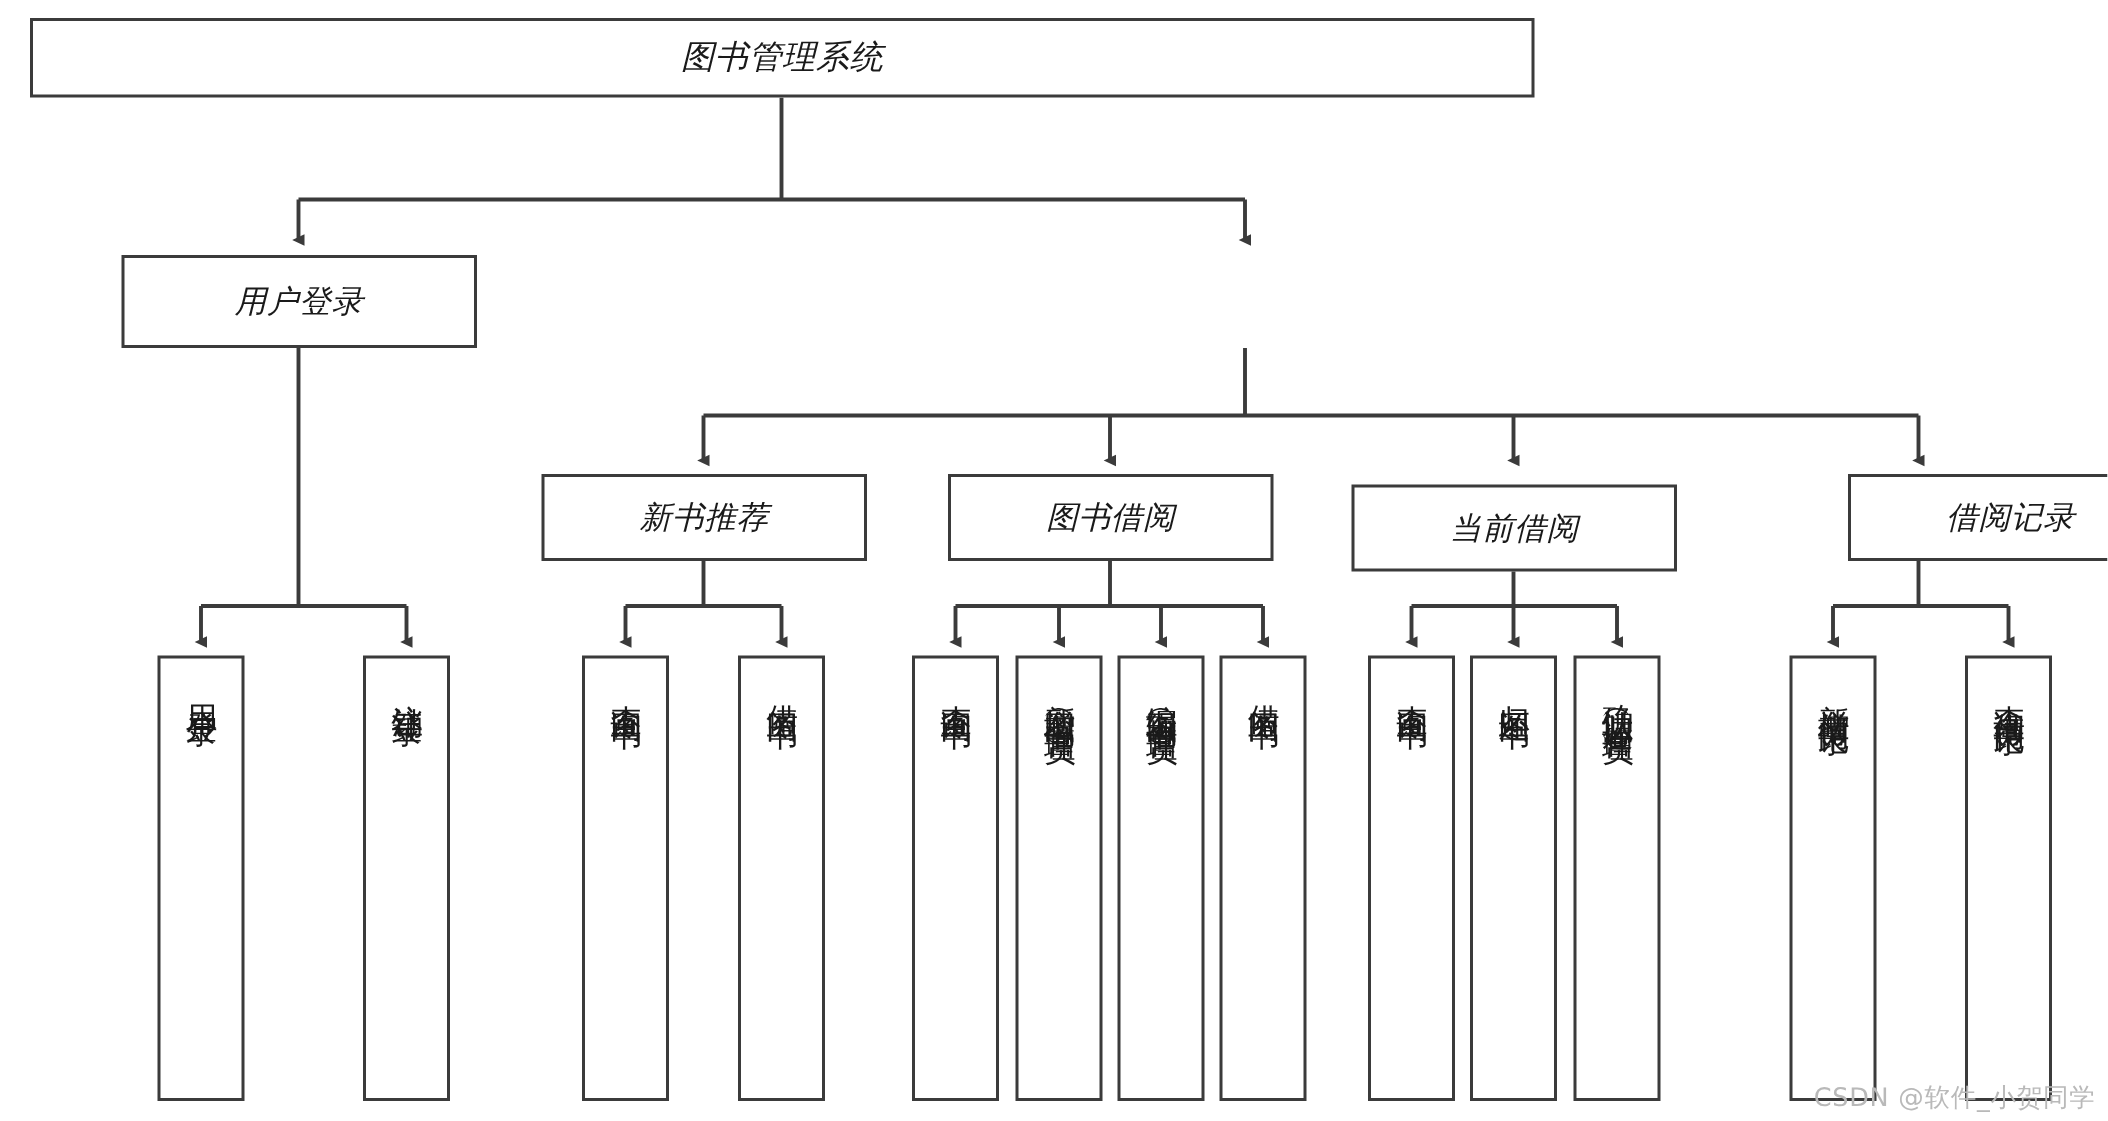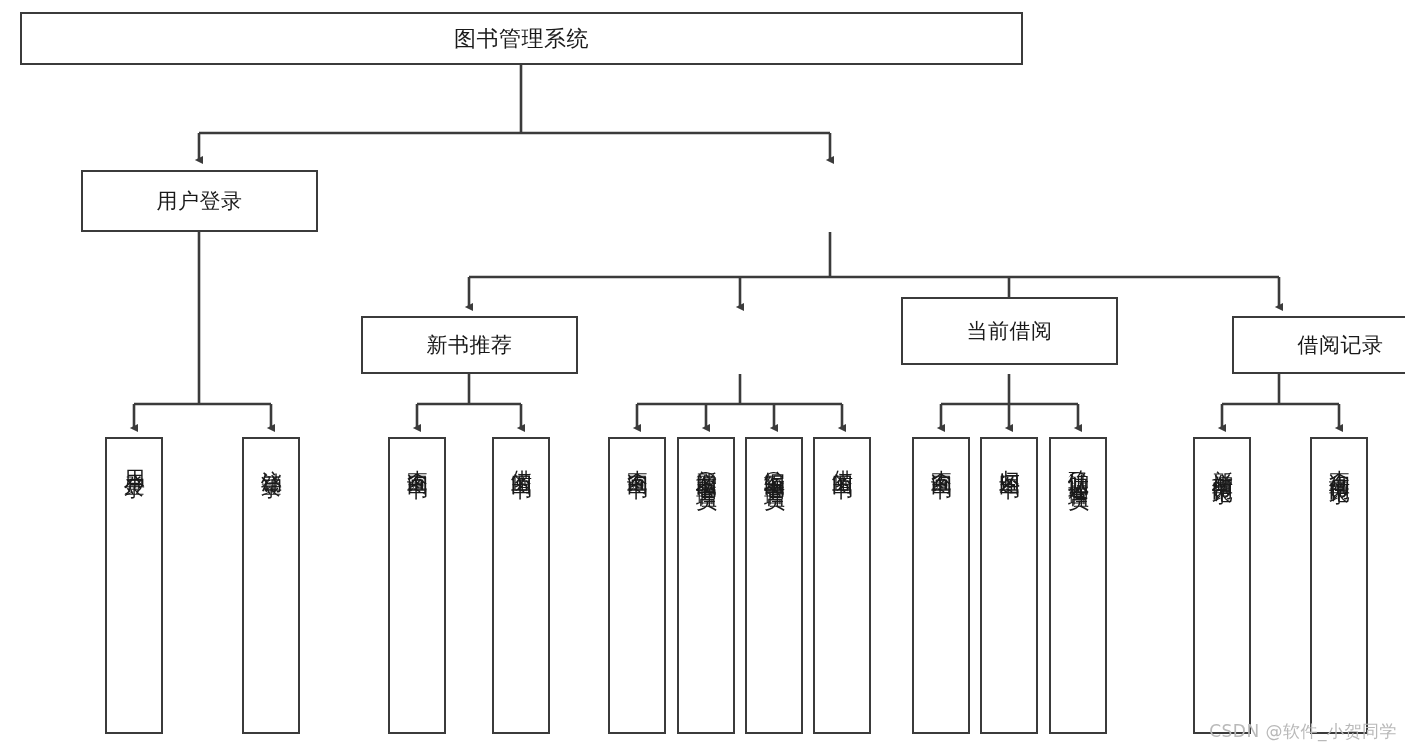--- a/index.html
+++ b/index.html
@@ -39,20 +39,21 @@
   .node-label {
     display: block;
     text-align: center;
     line-height: 1.18;
     white-space: pre;
   }
   
   .node.horizontal .node-label {
     font-size: 21px;
     letter-spacing: 0.5px;
+    font-style: italic;
   }
   .node.root .node-label {
     font-size: 22px;
   }
   
   .node.vertical {
     align-items: flex-start;
     justify-content: center;
     padding-top: 14px;
   }
@@ -135,22 +136,25 @@
 
   <div class="node horizontal" style="left:81px; top:170px; width:237px; height:62px;">
     <span class="node-label">用户登录</span>
   </div>
 
 
   <div class="node horizontal" style="left:361px; top:316px; width:217px; height:58px;">
     <span class="node-label">新书推荐</span>
   </div>
 
-
-  <div class="node horizontal" style="left:901px; top:297px; width:217px; height:68px;">
+  <div class="node horizontal" style="left:632px; top:316px; width:217px; height:58px;">
+    <span class="node-label">图书借阅</span>
+  </div>
+
+  <div class="node horizontal" style="left:901px; top:323px; width:217px; height:58px;">
     <span class="node-label">当前借阅</span>
   </div>
 
   <div class="node horizontal" style="left:1232px; top:316px; width:217px; height:58px;">
     <span class="node-label">借阅记录</span>
   </div>
 
   <div class="node vertical" style="left:105px; top:437px; width:58px; height:297px;">
     <span class="node-label">用户登录</span>
   </div>

